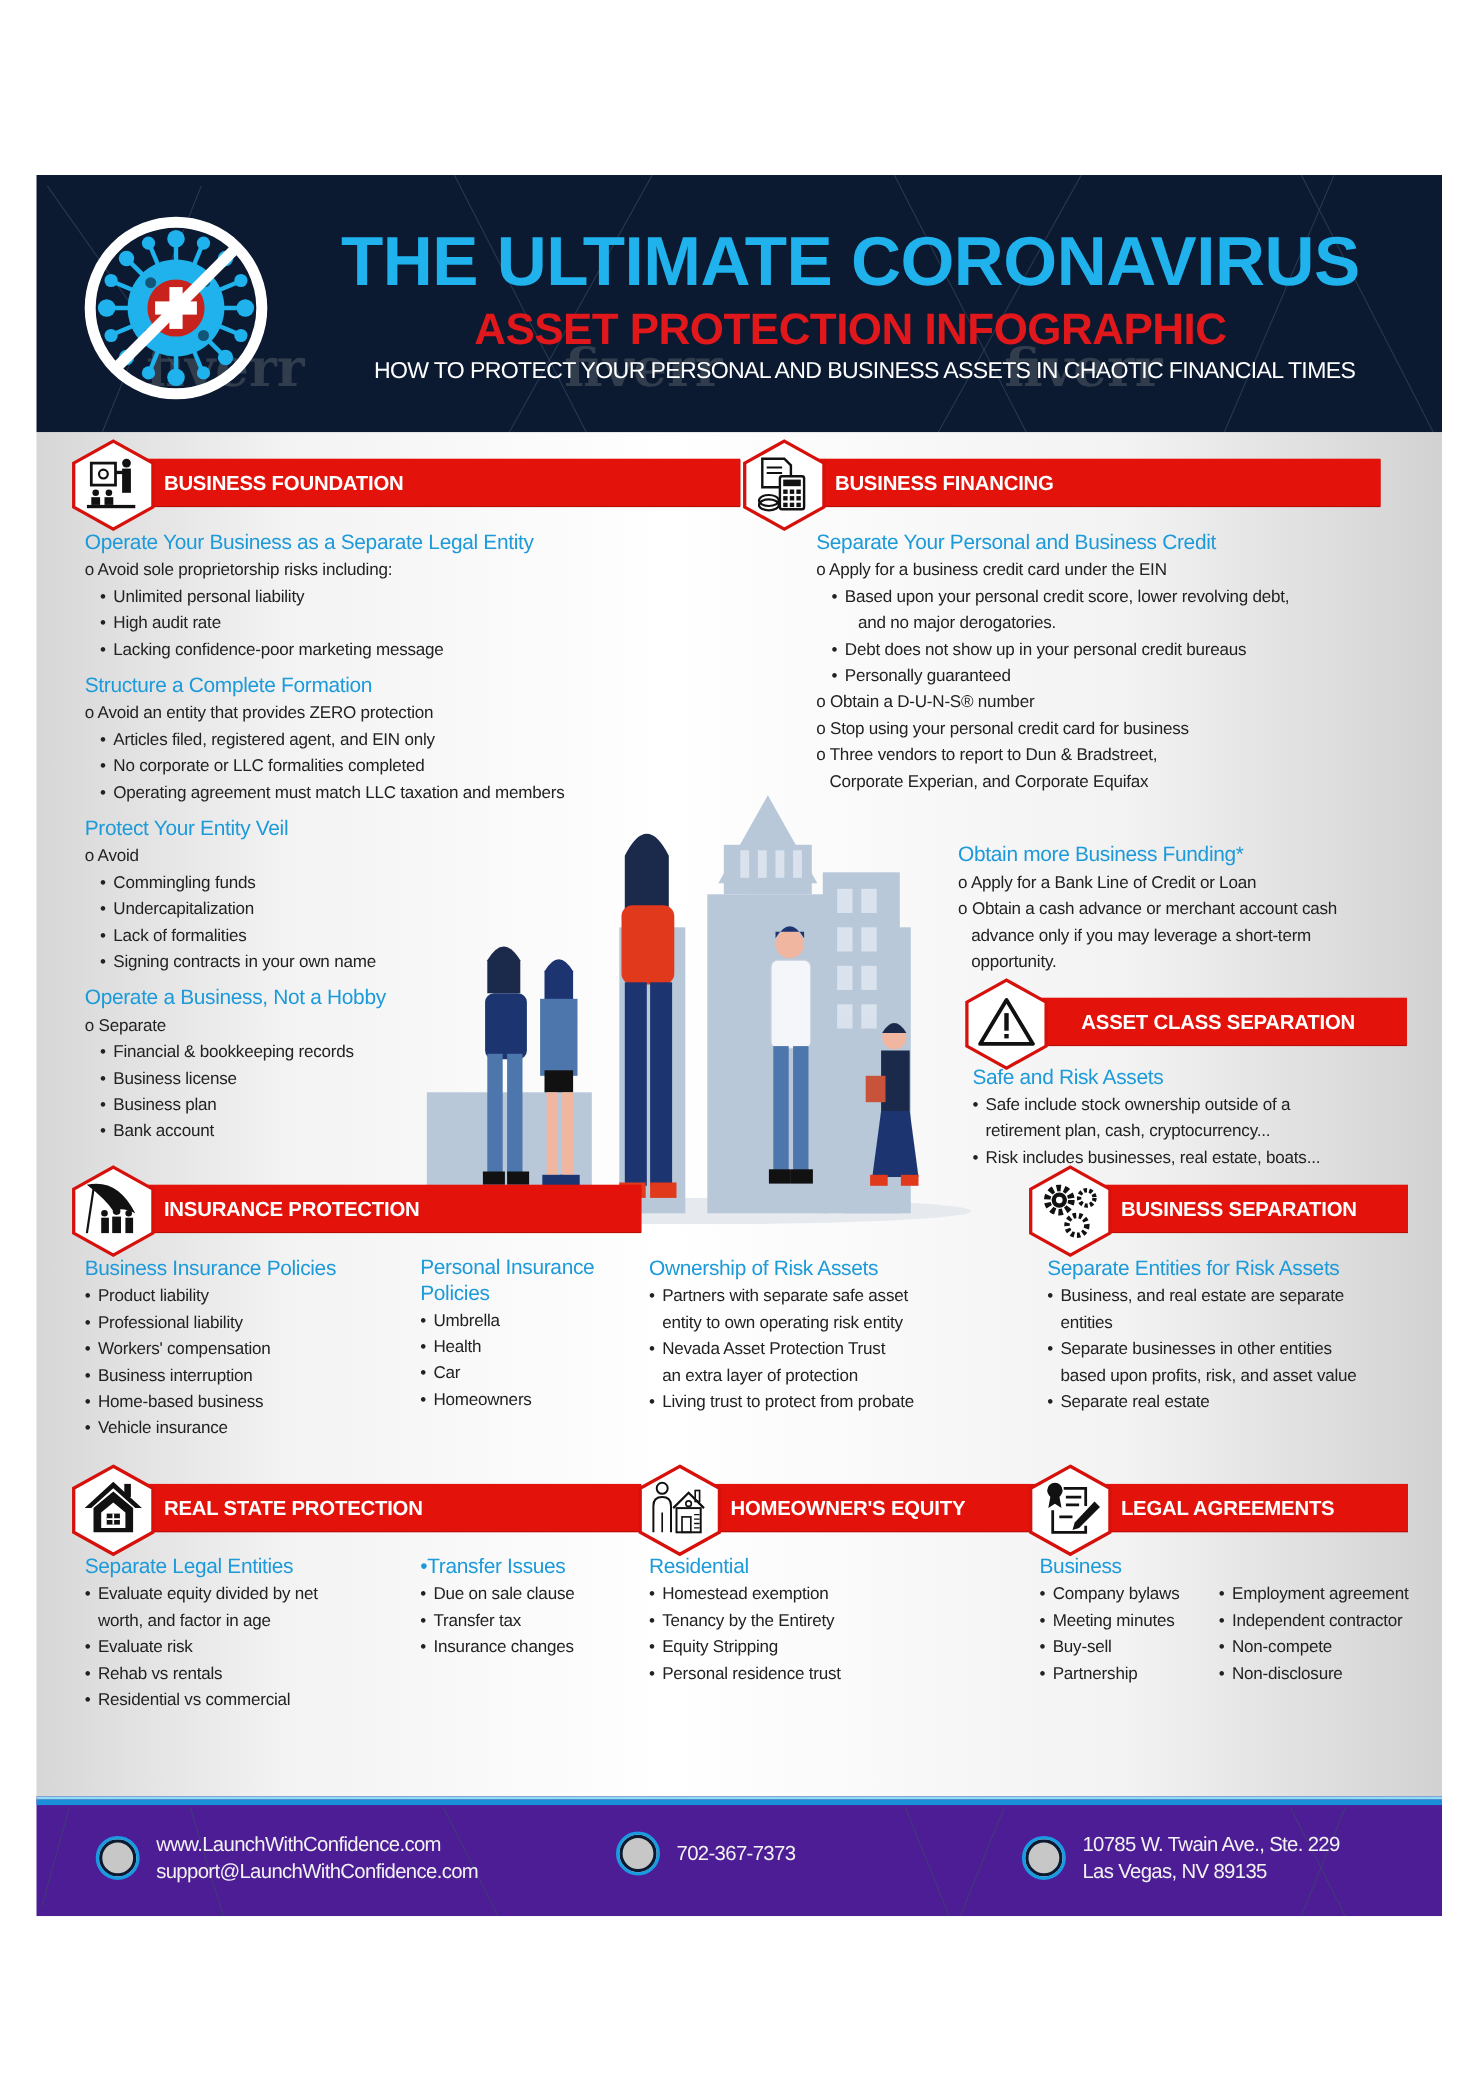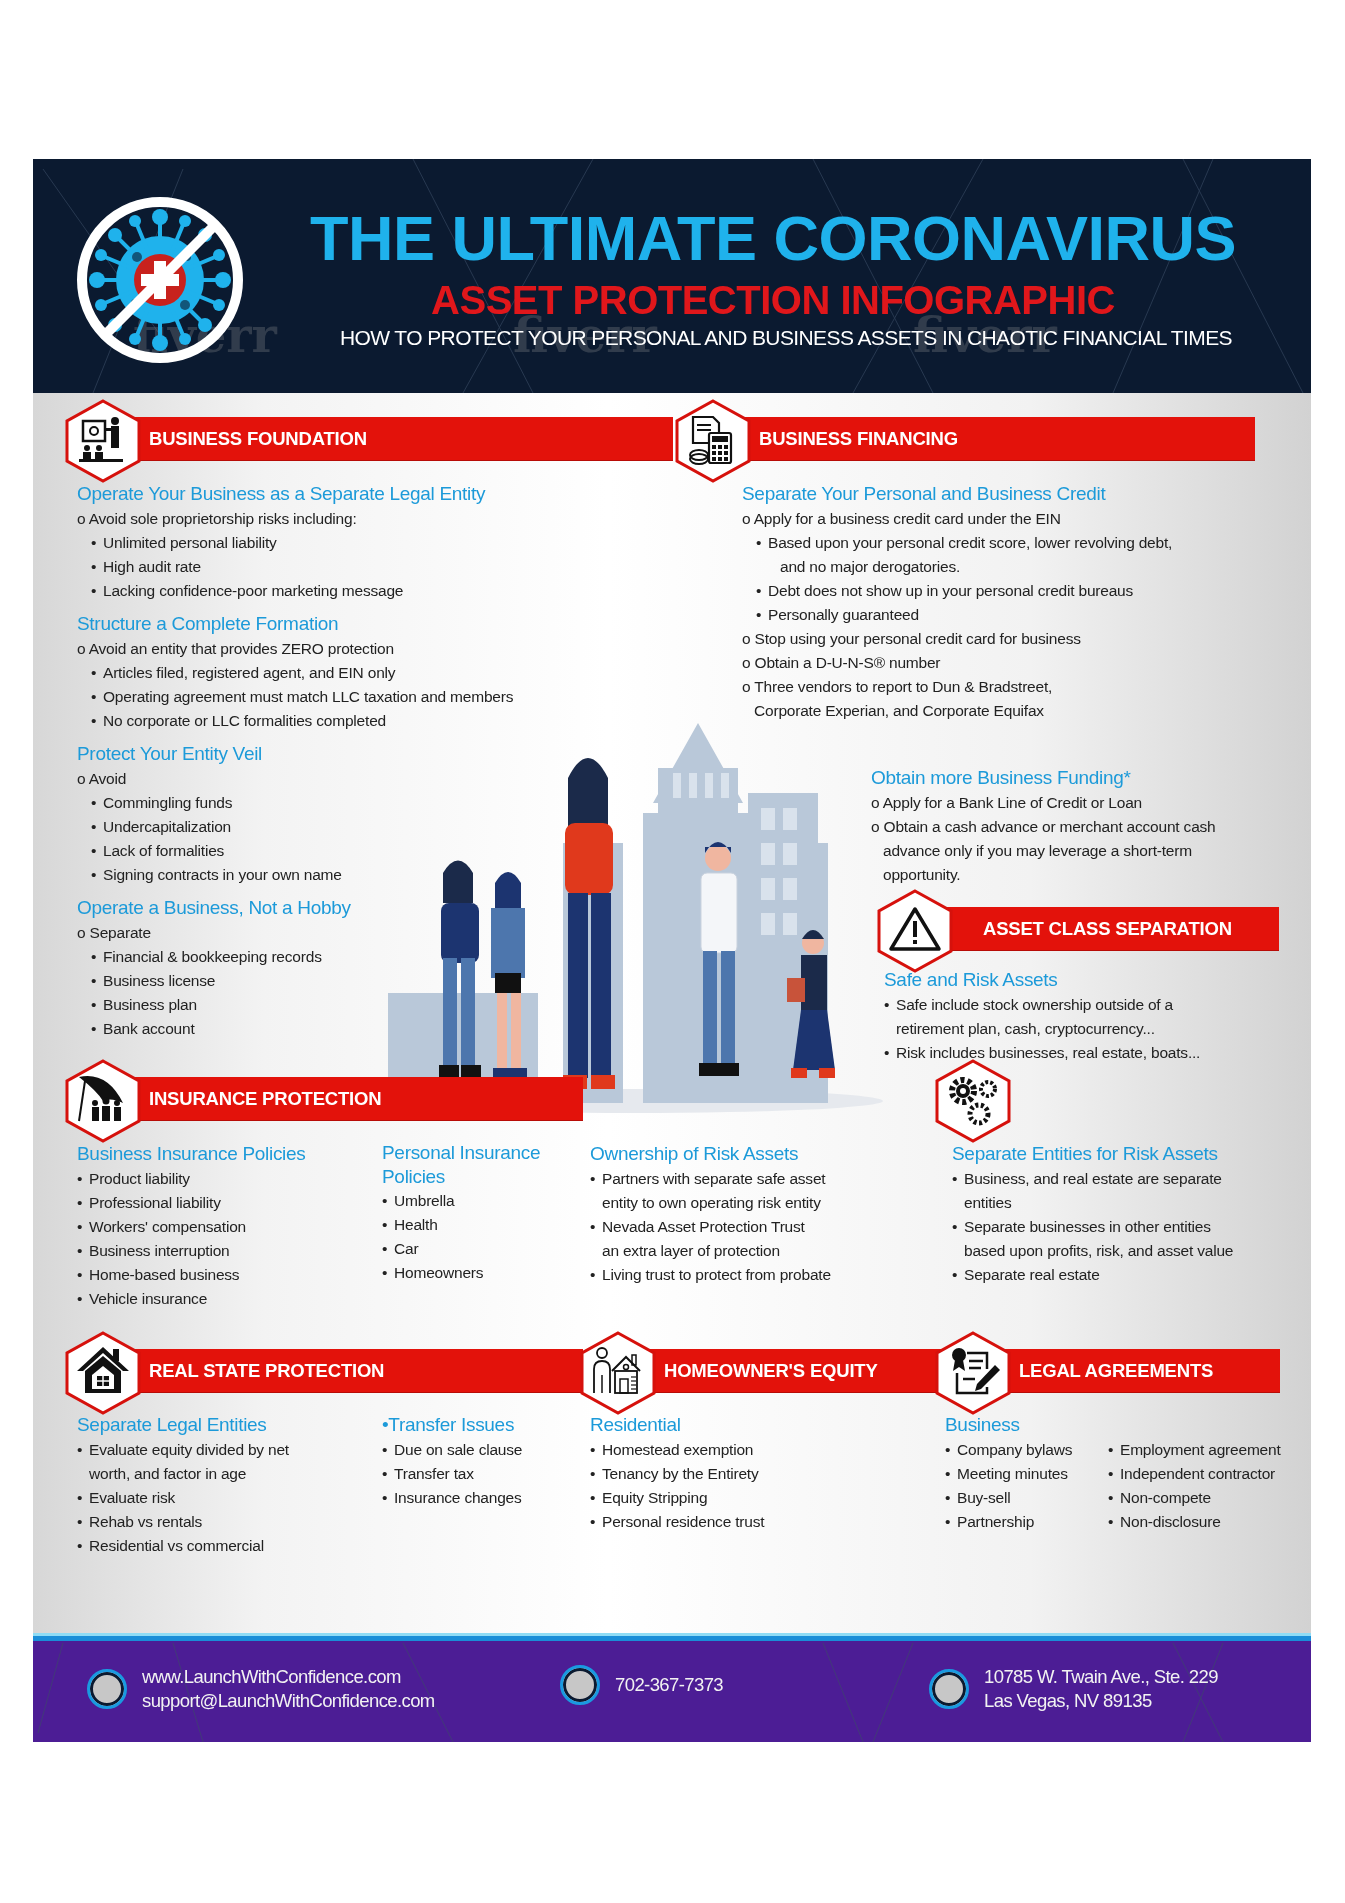--- a/index.html
+++ b/index.html
@@ -152,22 +152,22 @@
     <div class="block" style="left:44px;top:88px;width:560px;">
       <h3>Operate Your Business as a Separate Legal Entity</h3>
       <div class="o">Avoid sole proprietorship risks including:</div>
       <div class="b" style="margin-left:12px">Unlimited personal liability</div>
       <div class="b" style="margin-left:12px">High audit rate</div>
       <div class="b" style="margin-left:12px">Lacking confidence-poor marketing message</div>
 
       <h3>Structure a Complete Formation</h3>
       <div class="o">Avoid an entity that provides ZERO protection</div>
       <div class="b" style="margin-left:12px">Articles filed, registered agent, and EIN only</div>
+      <div class="b" style="margin-left:12px">No corporate or LLC formalities completed</div>
       <div class="b" style="margin-left:12px">Operating agreement must match LLC taxation and members</div>
-      <div class="b" style="margin-left:12px">No corporate or LLC formalities completed</div>
 
       <h3>Protect Your Entity Veil</h3>
       <div class="o">Avoid</div>
       <div class="b" style="margin-left:12px">Commingling funds</div>
       <div class="b" style="margin-left:12px">Undercapitalization</div>
       <div class="b" style="margin-left:12px">Lack of formalities</div>
       <div class="b" style="margin-left:12px">Signing contracts in your own name</div>
 
       <h3>Operate a Business, Not a Hobby</h3>
       <div class="o">Separate</div>
@@ -204,22 +204,22 @@
       </svg>
     </div>
 
     <div class="block" style="left:709px;top:88px;width:520px;">
       <h3>Separate Your Personal and Business Credit</h3>
       <div class="o">Apply for a business credit card under the EIN</div>
       <div class="b" style="margin-left:12px">Based upon your personal credit score, lower revolving debt,</div>
       <div class="b cont" style="margin-left:12px">and no major derogatories.</div>
       <div class="b" style="margin-left:12px">Debt does not show up in your personal credit bureaus</div>
       <div class="b" style="margin-left:12px">Personally guaranteed</div>
+      <div class="o">Obtain a D-U-N-S® number</div>
       <div class="o">Stop using your personal credit card for business</div>
-      <div class="o">Obtain a D-U-N-S® number</div>
       <div class="o">Three vendors to report to Dun &amp; Bradstreet,</div>
       <div class="o cont">Corporate Experian, and Corporate Equifax</div>
     </div>
 
     <div class="block" style="left:838px;top:372px;width:420px;">
       <h3>Obtain more Business Funding*</h3>
       <div class="o">Apply for a Bank Line of Credit or Loan</div>
       <div class="o">Obtain a cash advance or merchant account cash</div>
       <div class="o cont">advance only if you may leverage a short-term</div>
       <div class="o cont">opportunity.</div>
@@ -352,20 +352,23 @@
     <div class="block" style="left:557px;top:748px;width:330px;">
       <h3>Ownership of Risk Assets</h3>
       <div class="b0">Partners with separate safe asset</div>
       <div class="b0 cont">entity to own operating risk entity</div>
       <div class="b0">Nevada Asset Protection Trust</div>
       <div class="b0 cont">an extra layer of protection</div>
       <div class="b0">Living trust to protect from probate</div>
     </div>
 
     <div class="sec-head" style="left:902px;top:666px;width:345px;">
+      <div class="bar">
+          <span>BUSINESS SEPARATION</span>
+        </div>
       <svg class="hex" viewBox="0 0 76 84">
         <polygon points="38,2 74,22 74,62 38,82 2,62 2,22" fill="#fff" stroke="#d6110c" stroke-width="3"></polygon>
         <circle cx="28" cy="32" r="11" fill="none" stroke="#111" stroke-width="6" stroke-dasharray="4 3"></circle>
         <circle cx="28" cy="32" r="7" fill="#111"></circle>
           <circle cx="28" cy="32" r="3" fill="#fff"></circle>
         <circle cx="53" cy="30" r="7" fill="none" stroke="#111" stroke-width="4" stroke-dasharray="3 2"></circle>
         <circle cx="53" cy="30" r="2.5" fill="#fff"></circle>
         <circle cx="44" cy="55" r="9" fill="none" stroke="#111" stroke-width="5" stroke-dasharray="3 2.5"></circle>
         <circle cx="44" cy="55" r="3" fill="#fff"></circle>
       </svg>

